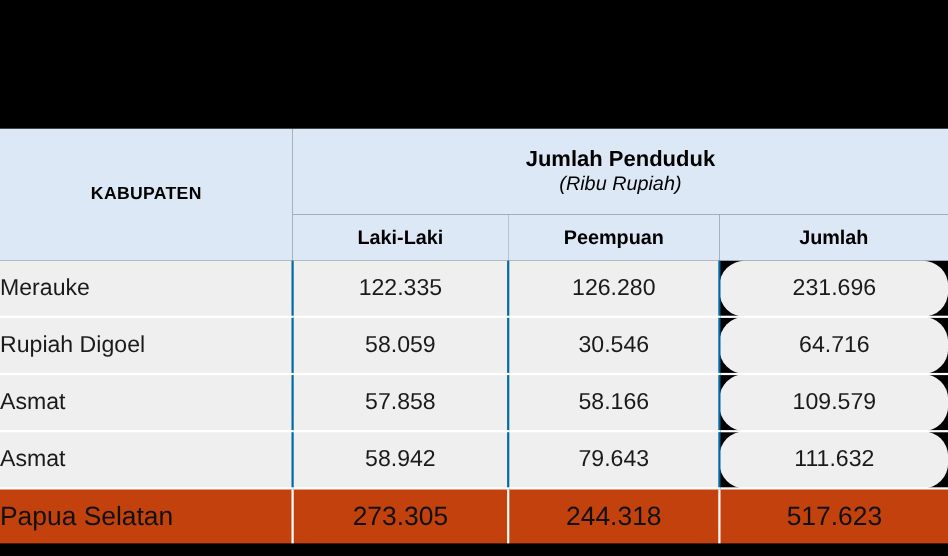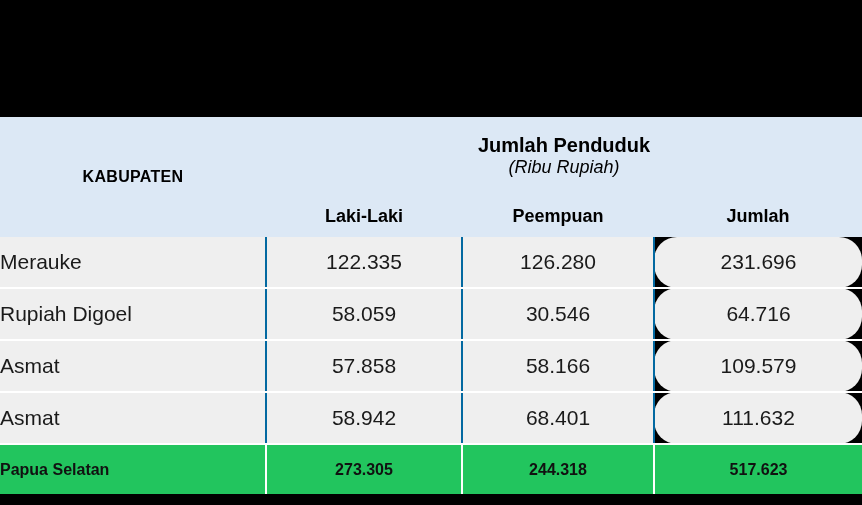--- a/index.html
+++ b/index.html
@@ -88,24 +88,24 @@
     text-align: left;
     padding-left: 14px;
   }
   td.num {
     text-align: center;
     padding-right: 16px;
   }
 
   
   tr.total-row td {
-    background: #22c55e;
+    background: #c2410c;
     color: #111111;
-    font-weight: bold;
-    font-size: 16px;
+    font-weight: normal;
+    font-size: 24px;
     height: 50px;
     border-right: 2px solid #ffffff;
     border-bottom: none;
     vertical-align: middle;
   }
   tr.total-row td.last { border-right: none; }
 
   .top-band {
     position: absolute;
     left: 0; top: 0;
@@ -166,21 +166,21 @@
         </tr>
         <tr class="data-row">
           <td class="region-name">Asmat</td>
           <td class="num">57.858</td>
           <td class="num">58.166</td>
           <td class="num last">109.579</td>
         </tr>
         <tr class="data-row">
           <td class="region-name">Asmat</td>
           <td class="num">58.942</td>
-          <td class="num">68.401</td>
+          <td class="num">79.643</td>
           <td class="num last">111.632</td>
         </tr>
         <tr class="total-row">
           <td class="region-name">Papua Selatan</td>
           <td class="num">273.305</td>
           <td class="num">244.318</td>
           <td class="num last">517.623</td>
         </tr>
       </tbody>
     </table>

